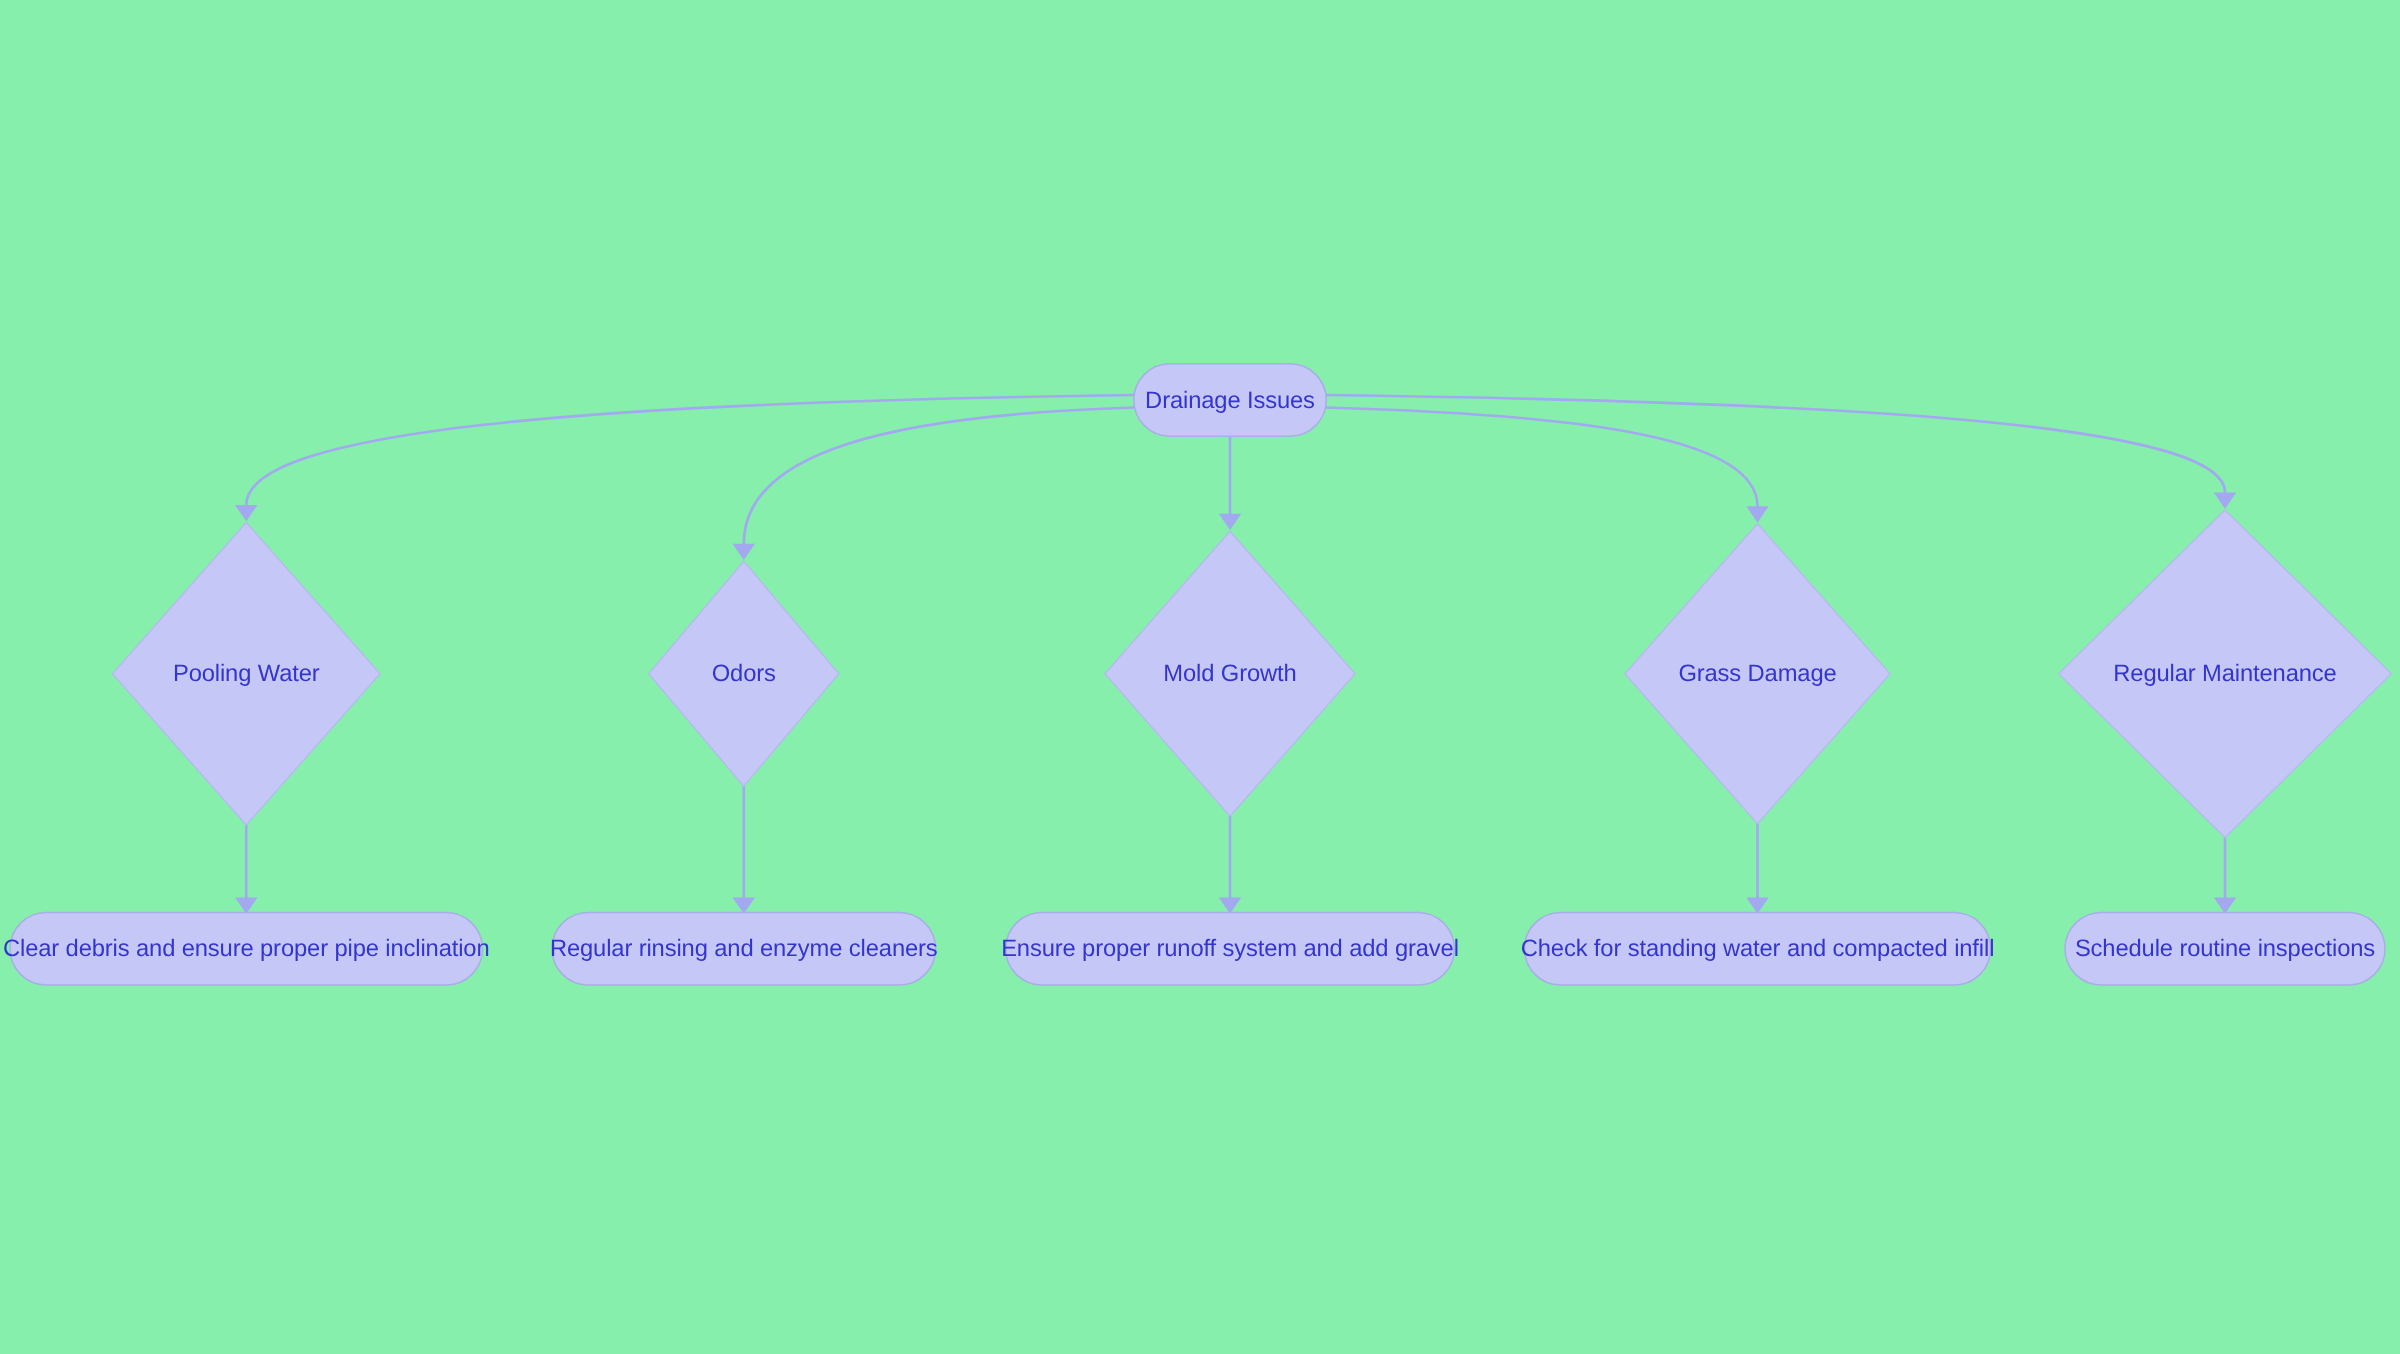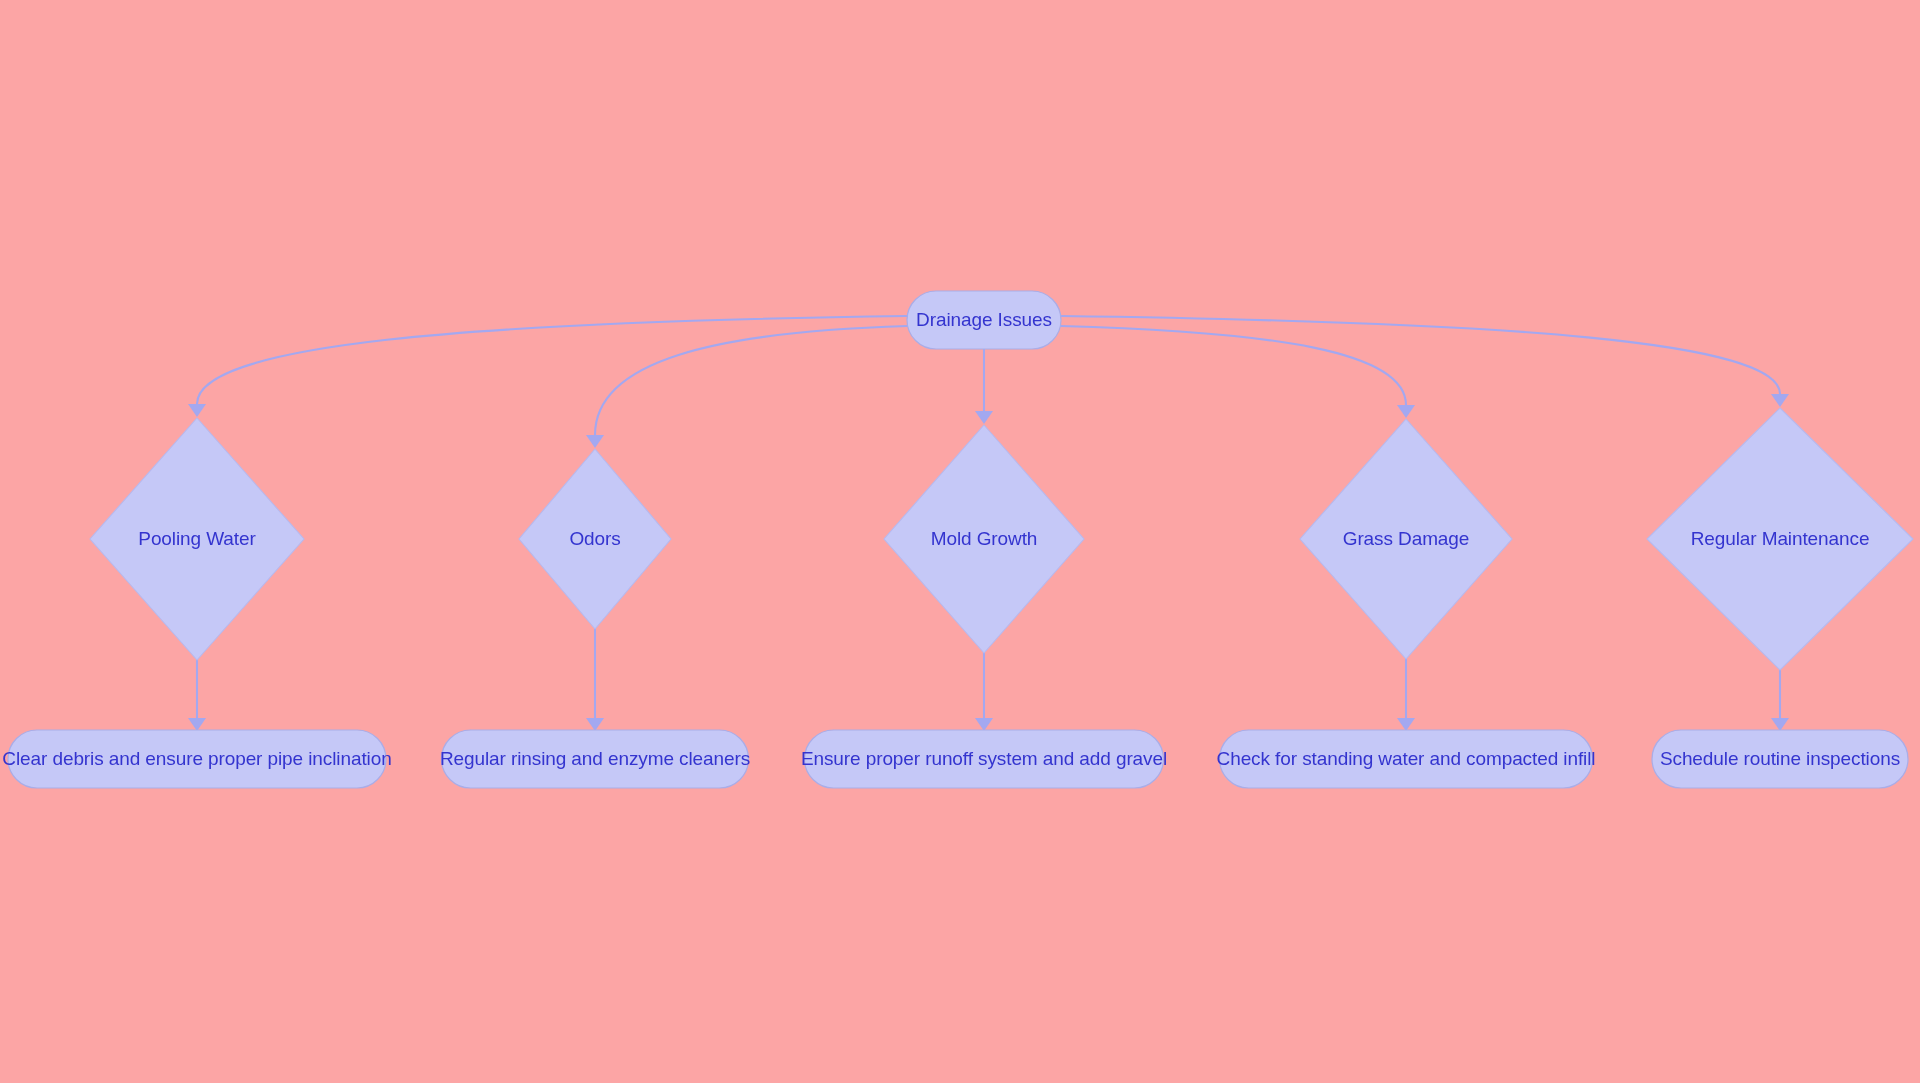--- a/index.html
+++ b/index.html
@@ -11,21 +11,21 @@
     height: 1083px;
     overflow: hidden;
   }
   body {
     font-family: "Liberation Sans", sans-serif;
   }
   #flow-root {
     position: relative;
     width: 1920px;
     height: 1083px;
-    background: #fca5a5;
+    background: #86efac;
   }
   svg#flow-svg {
     display: block;
     width: 1920px;
     height: 1083px;
   }
   .node-shape {
     fill: #c5c8f7;
     stroke: #a9ade8;
     stroke-width: 1.2;

